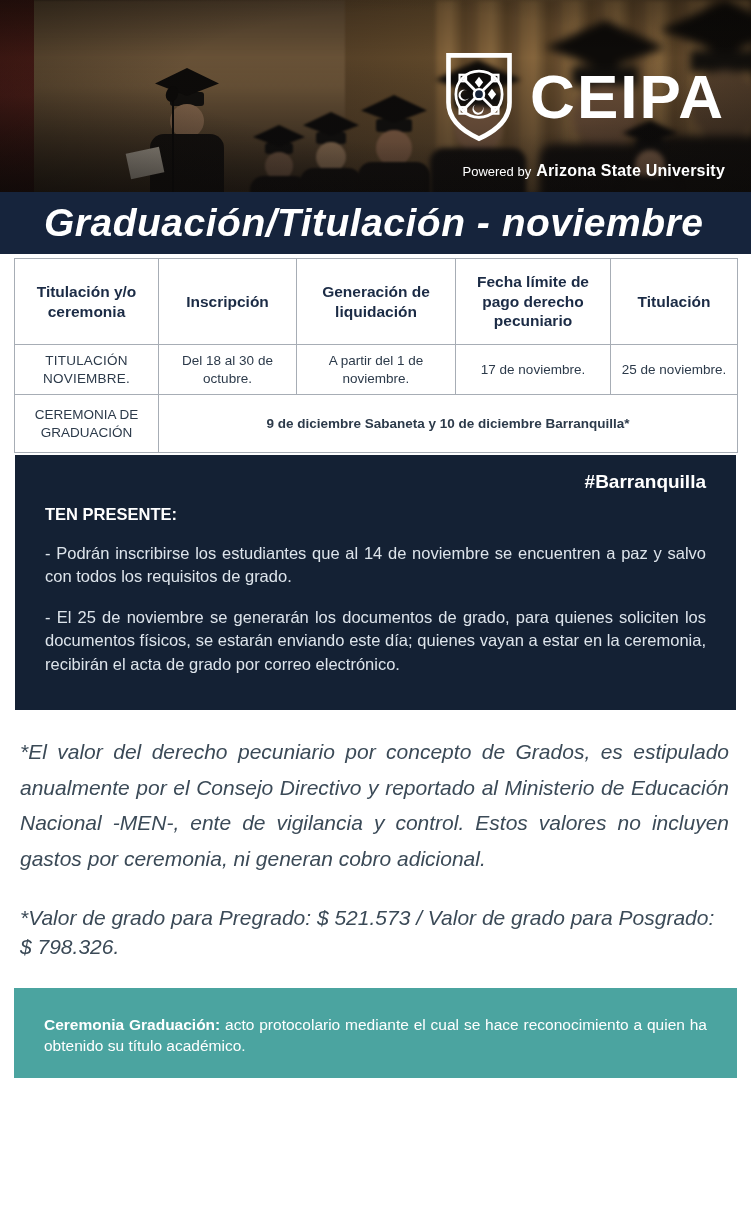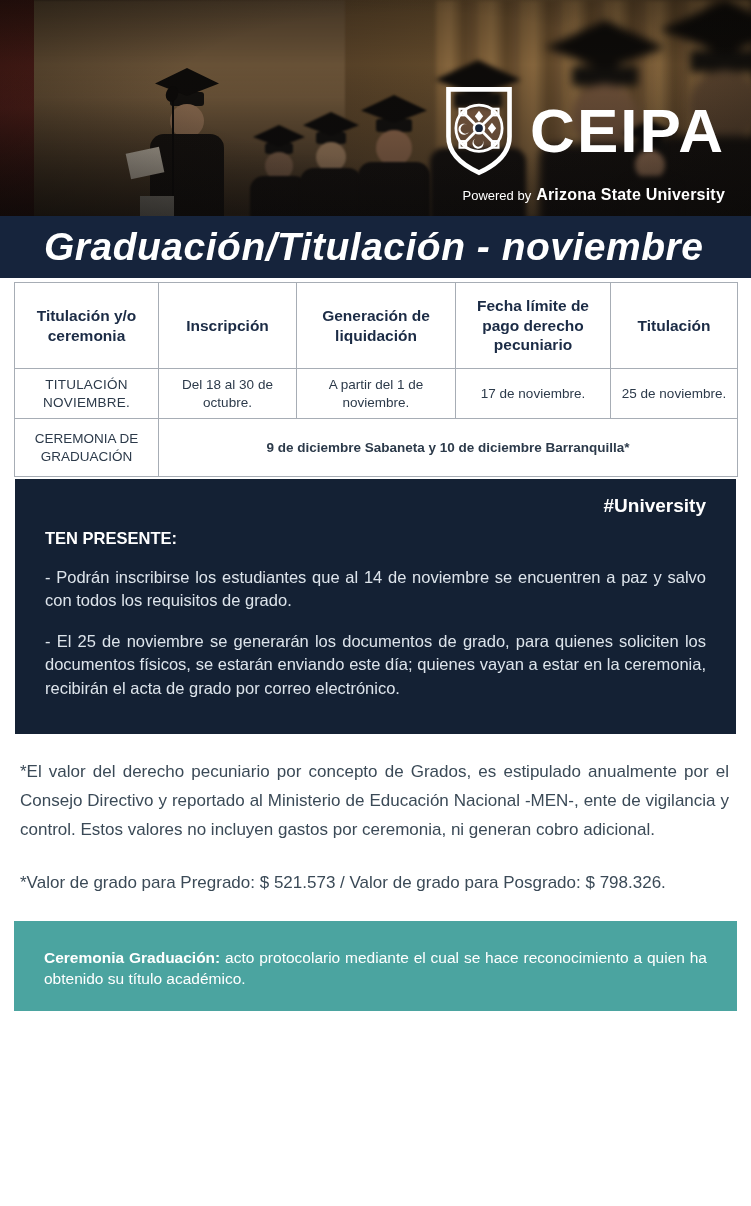--- a/index.html
+++ b/index.html
@@ -6,21 +6,21 @@
   html,body { background:#ffffff; }
   body {
     width:751px; min-height:1206px; margin:0 auto;
     font-family:"Liberation Sans","DejaVu Sans",sans-serif;
     color:#2c3a4a;
   }
   .poster { width:751px; background:#fff; overflow:hidden; }
 
   
   .hero {
-    position:relative; height:216px; overflow:hidden;
+    position:relative; height:192px; overflow:hidden;
     background:linear-gradient(100deg,#241a12 0%,#4a3723 30%,#5d4629 55%,#6b5233 72%,#3a2c1c 100%);
   }
   .hero .wall-left{
     position:absolute; left:0; top:0; width:46%; height:100%;
     background:linear-gradient(180deg,#5a4731 0%,#6e5639 45%,#3c2e1e 100%);
     filter:blur(1px);
   }
   .hero .red-strip{
     position:absolute; left:0; top:0; width:34px; height:100%;
     background:linear-gradient(180deg,#3d1712,#57201a 50%,#2c100c);
@@ -64,21 +64,21 @@
   
   .logo-block{
     position:absolute; right:26px; bottom:12px; text-align:right;
   }
   .logo-row{ display:flex; align-items:center; gap:14px; }
   .logo-shield{ width:74px; height:98px; flex:0 0 auto; }
   .logo-word{
     color:#fff; font-weight:800; font-size:62px; line-height:1;
     letter-spacing:2px; font-family:"Liberation Sans","DejaVu Sans",sans-serif;
   }
-  .powered{ margin-top:6px; color:#fff; font-size:13px; }
+  .powered{ margin-top:16px; color:#fff; font-size:13px; }
   .powered b{ font-size:16px; margin-left:5px; letter-spacing:.2px; }
 
   
   .banner{
     background:#16243c; height:62px; display:flex; align-items:center;
     padding-left:44px;
   }
   .banner h1{
     color:#fff; font-style:italic; font-weight:800; font-size:39px; letter-spacing:.5px;
   }
@@ -112,21 +112,21 @@
   }
   .hashtag{ text-align:right; color:#fff; font-weight:700; font-size:19px; margin-bottom:12px; }
   .ten-presente{ color:#fff; font-weight:700; font-size:16.5px; margin-bottom:18px; }
   .info-box p.bullet{
     font-size:16.5px; line-height:1.42; text-align:justify; margin-bottom:17px; color:#dde4eb;
   }
   .info-box p.bullet:last-child{ margin-bottom:4px; }
 
   
   .legal{ padding:24px 22px 0 20px; color:#3b4a57; }
-  .legal p{ font-size:17px; }
+  .legal p{ font-size:21px;font-style:italic; }
   .legal .p1{ line-height:1.7; text-align:justify; margin-bottom:26px; }
   .legal .p2{ line-height:1.4; margin-bottom:26px; }
 
   
   .teal-box{
     margin:8px 14px 0; background:#4ba4a0; color:#ffffff; padding:26px 30px 22px;
   }
   .teal-box p{ font-size:15.5px; line-height:1.38; text-align:justify; margin-bottom:18px; }
   .teal-box p:last-child{ margin-bottom:0; }
   .teal-box b{ font-weight:700; }
@@ -251,21 +251,21 @@
       </tr>
       <tr>
         <td class="row2-label">CEREMONIA DE GRADUACIÓN</td>
         <td class="row2-value" colspan="4">9 de diciembre Sabaneta y 10 de diciembre Barranquilla*</td>
       </tr>
     </tbody>
   </table>
 
 
   <div class="info-box">
-    <div class="hashtag">#University</div>
+    <div class="hashtag">#Barranquilla</div>
     <div class="ten-presente">TEN PRESENTE:</div>
     <p class="bullet">- Podrán inscribirse los estudiantes que al 14 de noviembre se encuentren a paz y salvo con todos los requisitos de grado.</p>
     <p class="bullet">- El 25 de noviembre se generarán los documentos de grado, para quienes soliciten los documentos físicos, se estarán enviando este día; quienes vayan a estar en la ceremonia, recibirán el acta de grado por correo electrónico.</p>
   </div>
 
   <div class="legal">
     <p class="p1">*El valor del derecho pecuniario por concepto de Grados, es estipulado anualmente por el Consejo Directivo  y reportado al Ministerio de Educación Nacional -MEN-, ente de vigilancia y control. Estos valores no incluyen gastos por ceremonia, ni generan cobro adicional.</p>
     <p class="p2">*Valor de grado para Pregrado: $ 521.573 / Valor de grado para Posgrado: $ 798.326.</p>
   </div>
 

